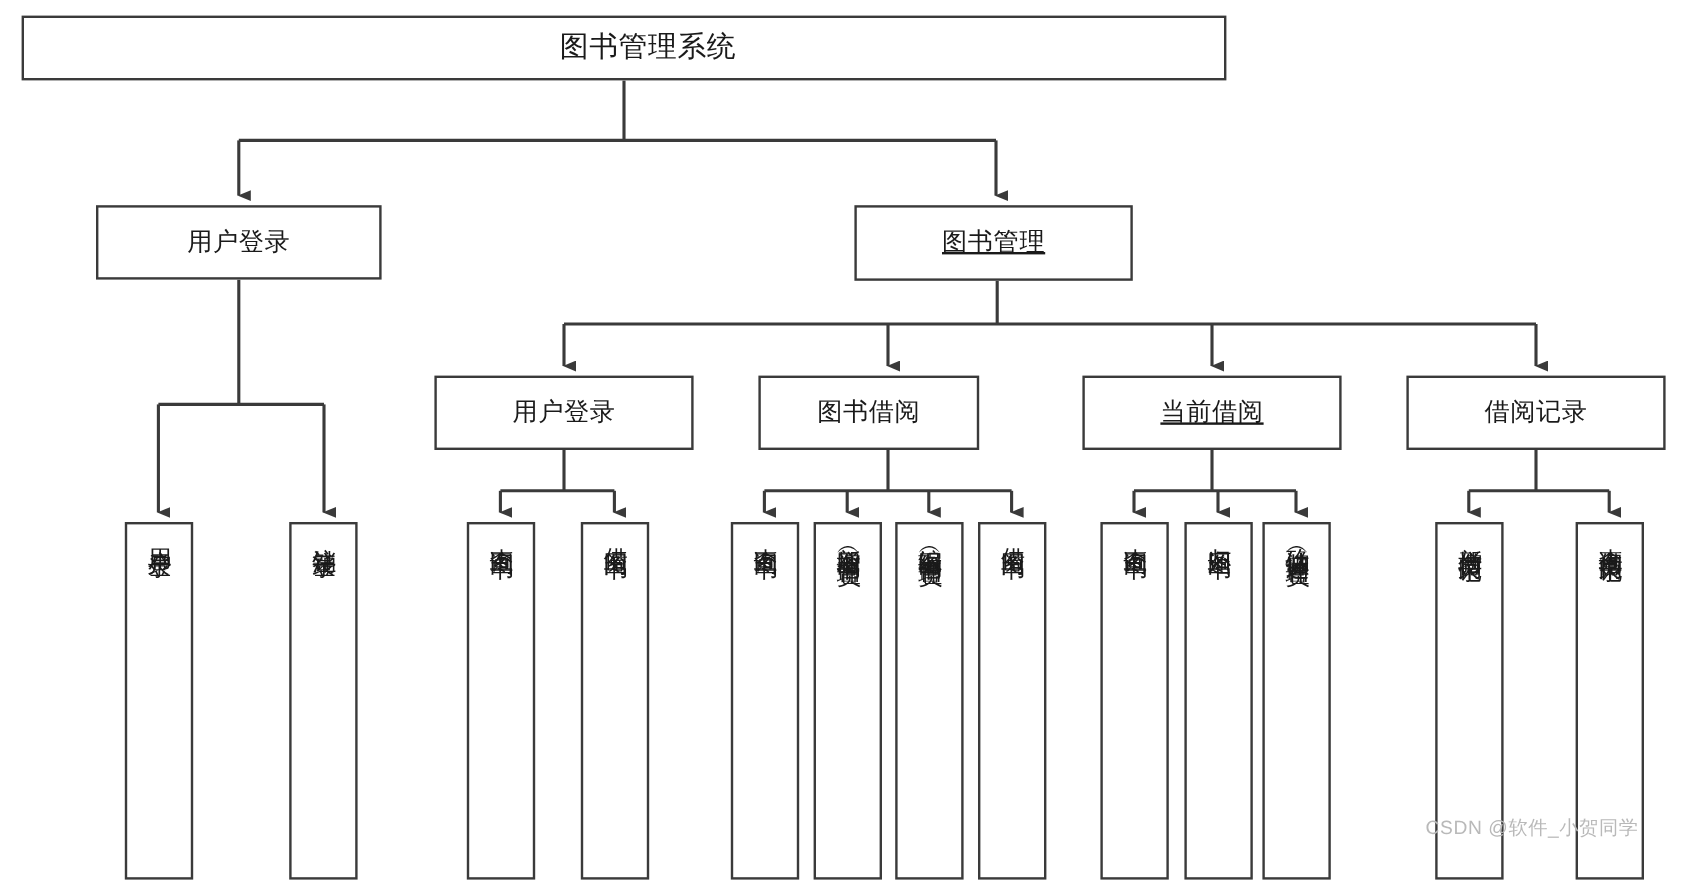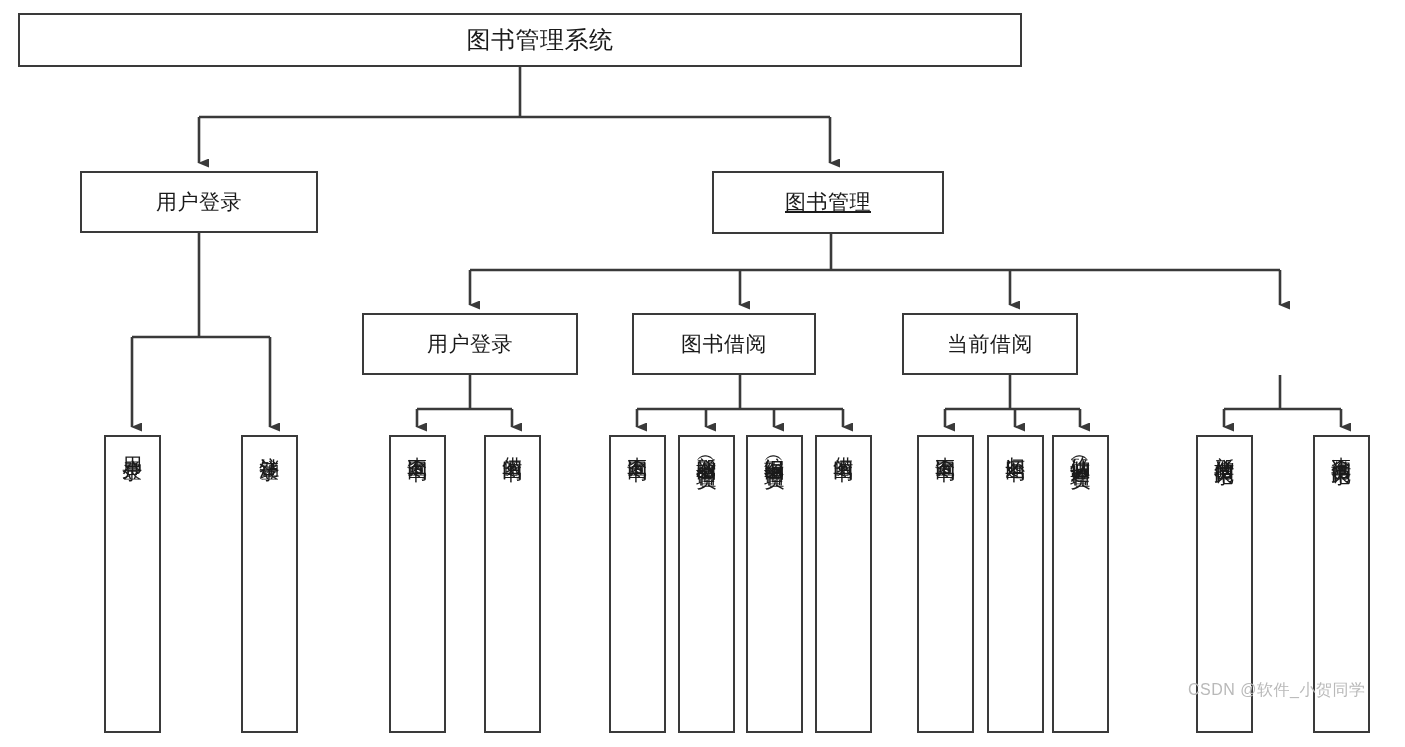--- a/index.html
+++ b/index.html
@@ -142,22 +142,25 @@
   <div class="node horiz" style="left:712px; top:171px; width:232px; height:63px;text-decoration:underline;">
     <span class="node-label">图书管理</span>
   </div>
 
   <div class="node horiz" style="left:362px; top:313px; width:216px; height:62px;">
     <span class="node-label">用户登录</span>
   </div>
   <div class="node horiz" style="left:632px; top:313px; width:184px; height:62px;">
     <span class="node-label">图书借阅</span>
   </div>
-  <div class="node horiz" style="left:902px; top:313px; width:176px; height:62px;">
+  <div class="node horiz" style="left:902px; top:313px; width:216px; height:62px;text-decoration:underline;">
     <span class="node-label">当前借阅</span>
+  </div>
+  <div class="node horiz" style="left:1172px; top:313px; width:216px; height:62px;">
+    <span class="node-label">借阅记录</span>
   </div>
 
   <div class="node vert" style="left:104px; top:435px; width:57px; height:298px;">
     <span class="node-label">用户登录</span>
   </div>
   <div class="node vert" style="left:241px; top:435px; width:57px; height:298px;">
     <span class="node-label">注销登录</span>
   </div>
 
   <div class="node vert" style="left:389px; top:435px; width:57px; height:298px;">

